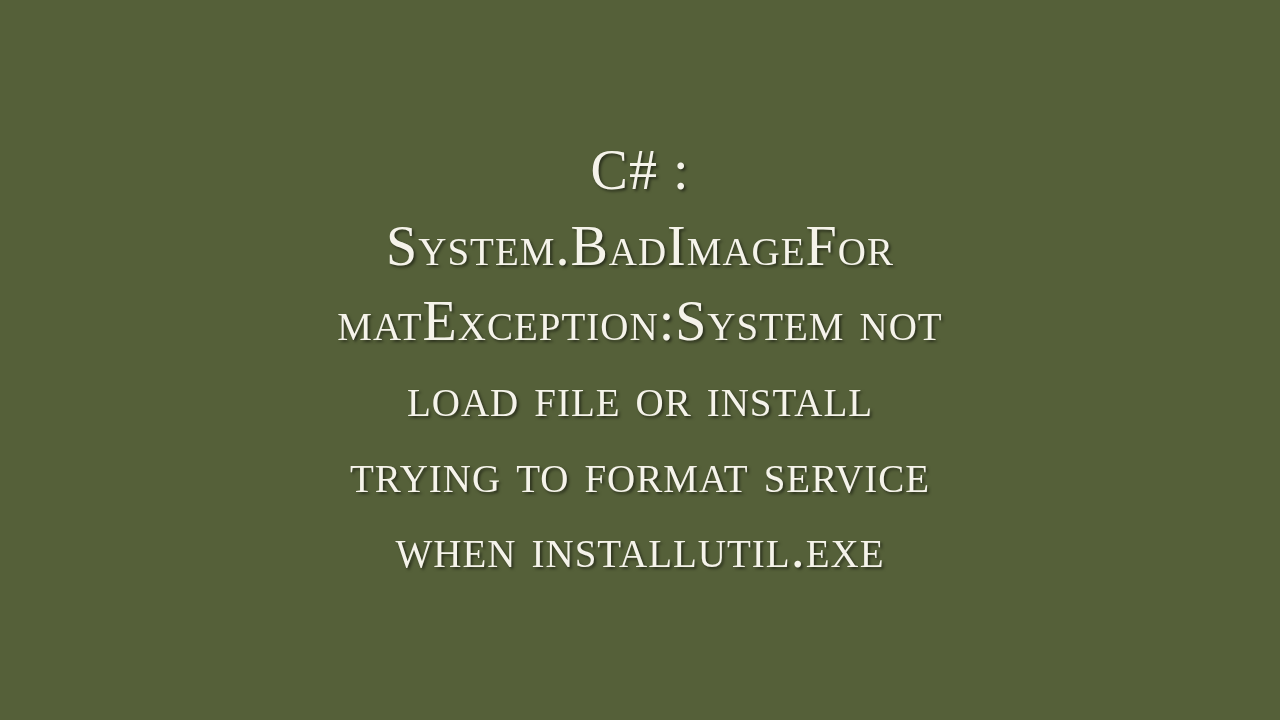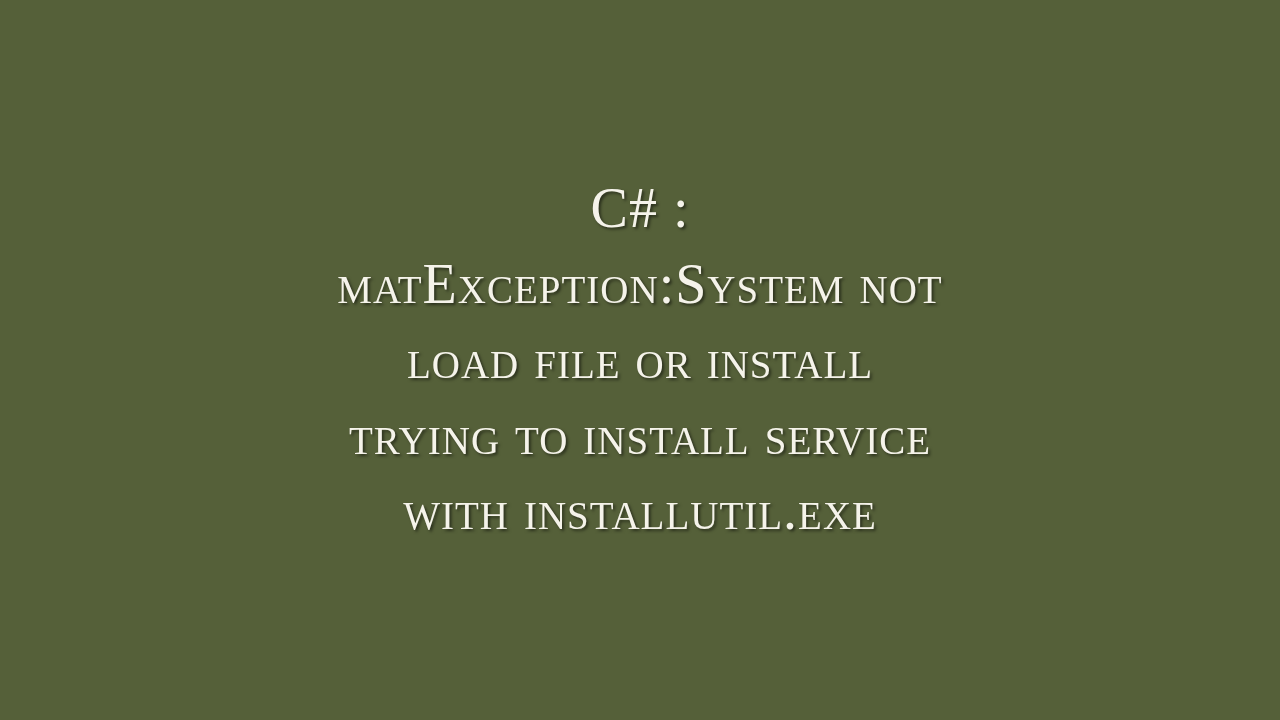--- a/index.html
+++ b/index.html
@@ -29,17 +29,18 @@
     line-height: 1.35;
     letter-spacing: 1px;
     text-shadow: 2px 2px 3px rgba(0,0,0,0.5);
   }
 </style>
 </head>
 <body>
 
 <div class="container">
   <div class="line">C# :</div>
+  <div class="line">System.BadImageFor</div>
   <div class="line">matException:System not</div>
   <div class="line">load file or install</div>
-  <div class="line">trying to install service</div>
-  <div class="line">with installutil.exe</div>
+  <div class="line">trying to format service</div>
+  <div class="line">when installutil.exe</div>
 </div>
 
 </body></html>

